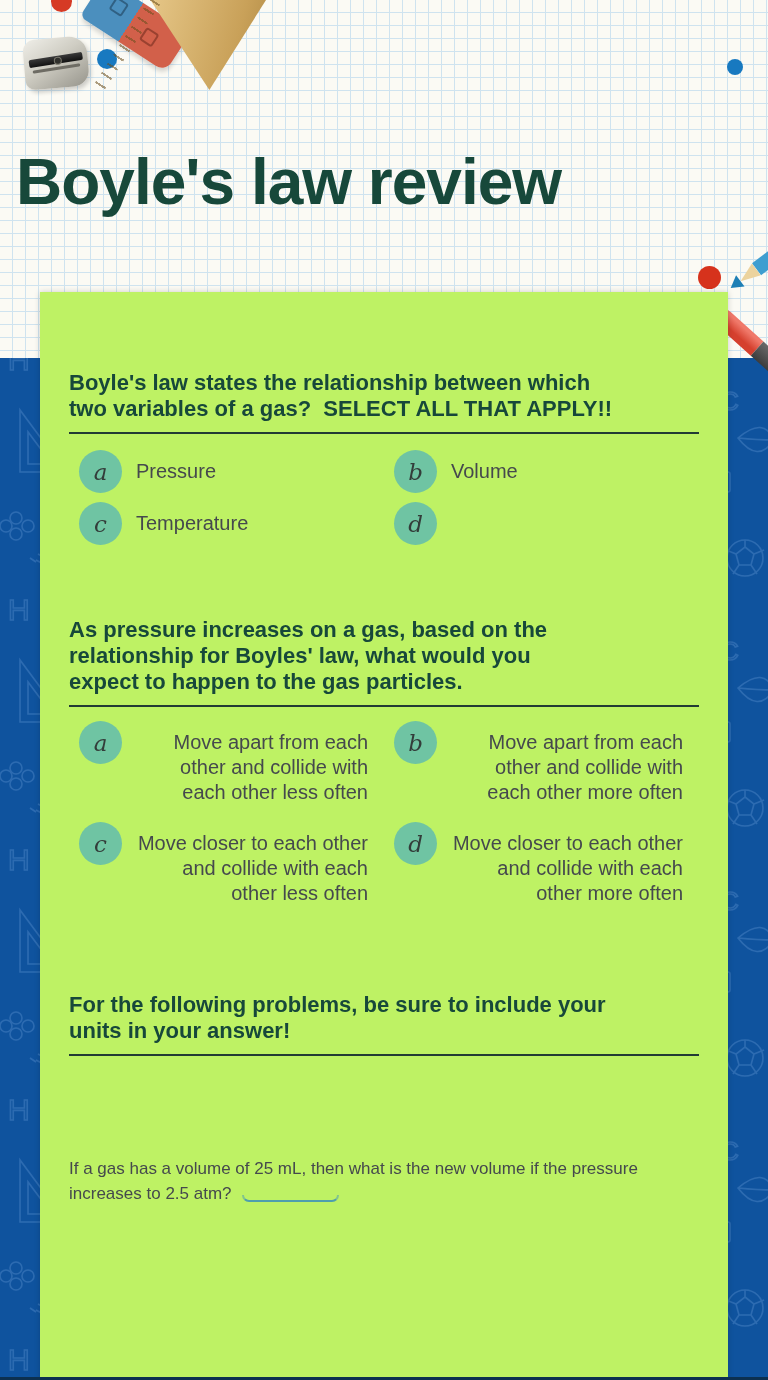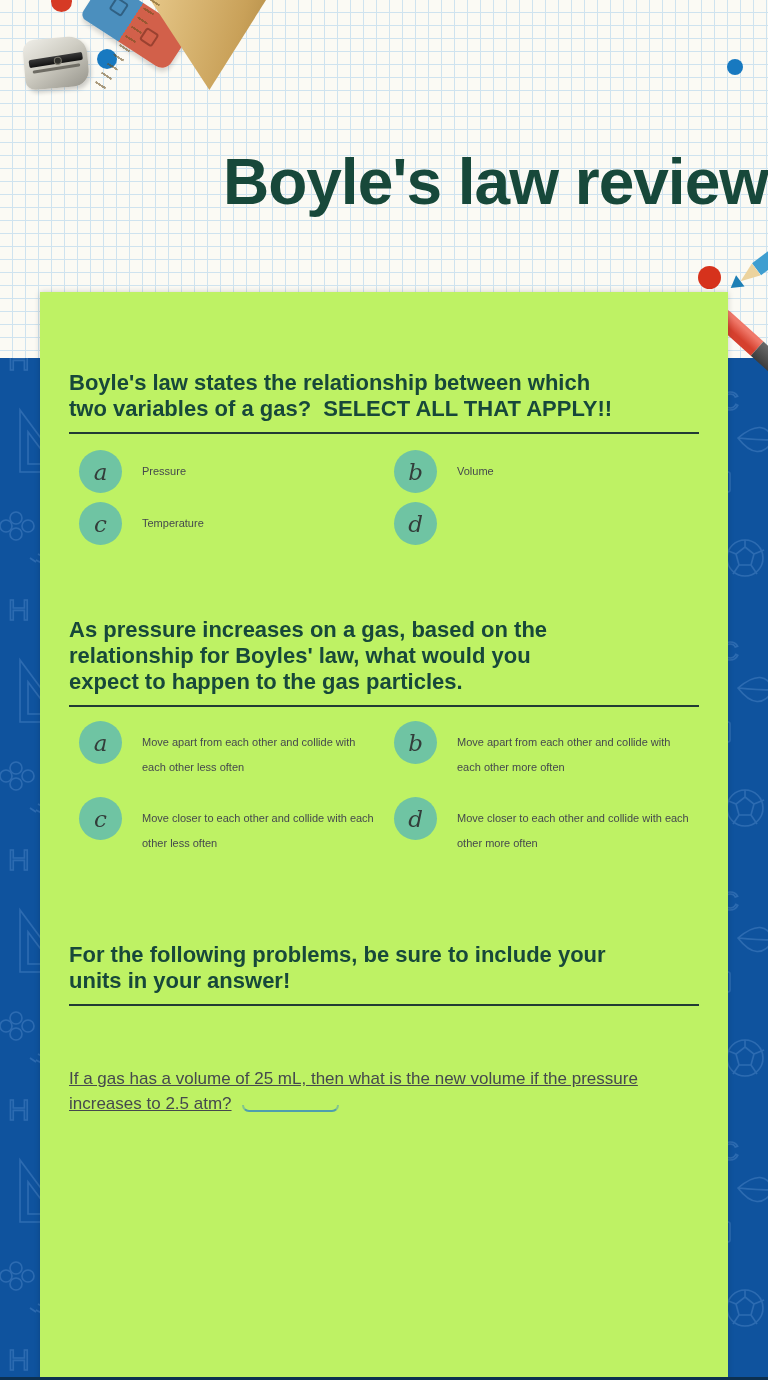--- a/index.html
+++ b/index.html
@@ -14,22 +14,22 @@
   
   .paper-header {
     position:absolute; left:0; top:0; width:768px; height:358px; z-index:1;
     background-color:#fbfaf4;
     background-image:
       repeating-linear-gradient(to right, transparent 0 12px, #cfe3ef 12px 13px),
       repeating-linear-gradient(to bottom, transparent 0 12px, #cfe3ef 12px 13px);
   }
 
   .title {
-    position:absolute; left:0; right:0; top:150px; z-index:2;
-    text-align:right; font-size:64px; line-height:1; font-weight:700;
+    position:absolute; left:16px; right:0; top:150px; z-index:2;
+    text-align:left; font-size:64px; line-height:1; font-weight:700;
     letter-spacing:-1px; color:#17483a;
   }
 
   
   .deco { position:absolute; z-index:2; }
   .dot { border-radius:50%; }
   .dot-red-a   { left:51px;  top:-9px;  width:21px; height:21px; background:#d63a25; }
   .dot-blue-a  { left:97px;  top:49px;  width:20px; height:20px; background:#1879c0; }
   .dot-red-b   { left:202px; top:56px;  width:18px; height:18px; background:#d6321c; }
   .dot-blue-b  { left:727px; top:59px;  width:16px; height:16px; background:#1879c0; }
@@ -96,26 +96,26 @@
   .rule { height:0; border-top:2px solid #223b34; margin-top:10px; }
 
   .options { margin-top:16px; display:grid; grid-template-columns:1fr 1fr; row-gap:9px; }
   .options.tall { margin-top:14px; row-gap:17px; }
   .option { display:flex; align-items:flex-start; padding-left:10px; }
   .badge {
     width:43px; height:43px; border-radius:50%; background:#6fc4a3; flex:0 0 auto;
     display:flex; align-items:center; justify-content:center;
     font-family:"DejaVu Serif", serif; font-style:italic; font-size:23px; color:#333d3a;
   }
-  .opt-label { margin-left:20px; padding-top:9px; font-size:11px; line-height:25px; color:#45494d; max-width:232px; }
+  .opt-label { margin-left:14px; padding-top:9px; font-size:20px; line-height:25px; color:#45494d; max-width:232px;text-align:right; }
 
   .problem { font-size:17px; line-height:25px; color:#45494d; }
   .problem .ptext { white-space:pre-wrap; }
   .p1 { margin-top:20px; }
-  .p2 { margin-top:60px;text-decoration:underline; }
+  .p2 { margin-top:100px; }
 
   .blank {
     display:inline-block; width:97px; height:7px; margin-left:10px; vertical-align:-3px;
     border-bottom:2px solid #4e9fae; border-left:2px solid rgba(78,159,174,.55);
     border-right:2px solid rgba(78,159,174,.55); border-radius:0 0 7px 7px;
   }
 
   .bottom-bar { position:absolute; left:0; right:0; bottom:0; height:3px; background:#0c3050; z-index:7; }
 </style>
 </head>

